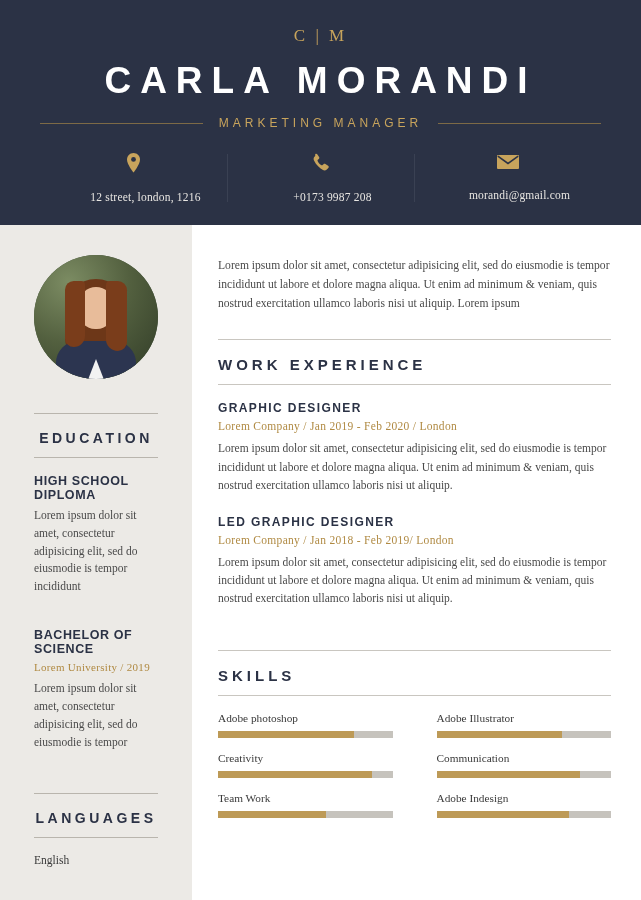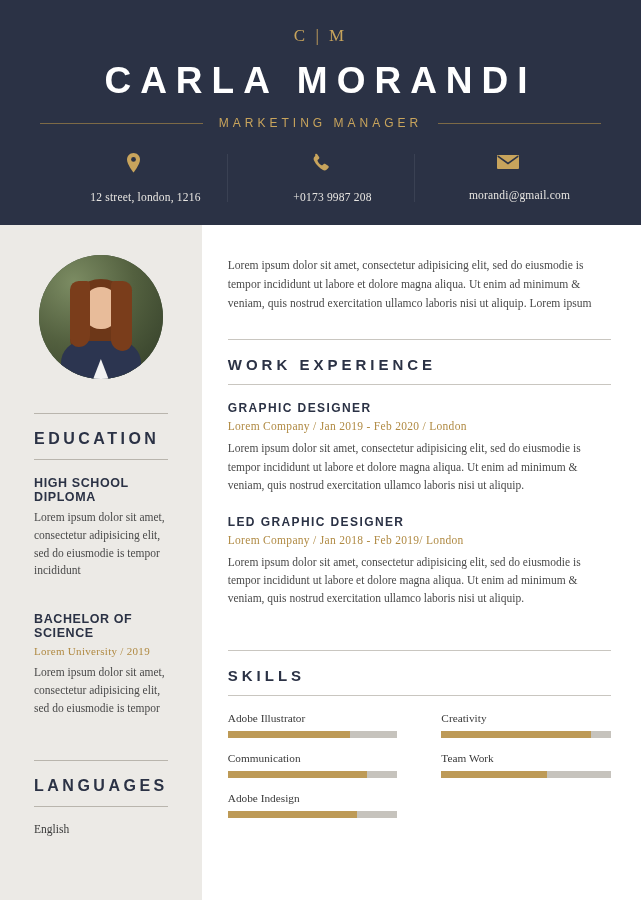--- a/index.html
+++ b/index.html
@@ -163,21 +163,21 @@
     background: #7a3d1b;
   }
 
   
   .side-heading, .main-heading {
     font-family: "Liberation Sans", sans-serif;
     font-weight: bold;
     color: #2b3245;
     letter-spacing: 3.5px;
   }
-  .side-heading { font-size: 16px; }
+  .side-heading { font-size: 14px; text-align: center; }
   .main-heading { font-size: 15px; letter-spacing: 4px; }
 
   .rule-top {
     height: 1px; background: #b9b5ad; margin-bottom: 16px;
   }
   .rule-under {
     height: 1px; background: #b9b5ad; margin: 11px 0 16px 0;
   }
   .main .rule-top { background: #c9c6c0; }
   .main .rule-under { background: #c9c6c0; }
@@ -368,20 +368,26 @@
 
       <div class="spacer-md"></div>
 
       <div>
         <div class="rule-top"></div>
         <div class="main-heading">SKILLS</div>
         <div class="rule-under"></div>
 
         <div class="skills-grid">
           <div>
+            <div class="skill-label">Adobe photoshop</div>
+            <div class="skill-track">
+              <div class="skill-fill" id="skill0" style="width: 78%;"></div>
+            </div>
+          </div>
+          <div>
             <div class="skill-label">Adobe Illustrator</div>
             <div class="skill-track">
               <div class="skill-fill" id="skill1" style="width: 72%;"></div>
             </div>
           </div>
           <div>
             <div class="skill-label">Creativity</div>
             <div class="skill-track">
               <div class="skill-fill" id="skill2" style="width: 88%;"></div>
             </div>

